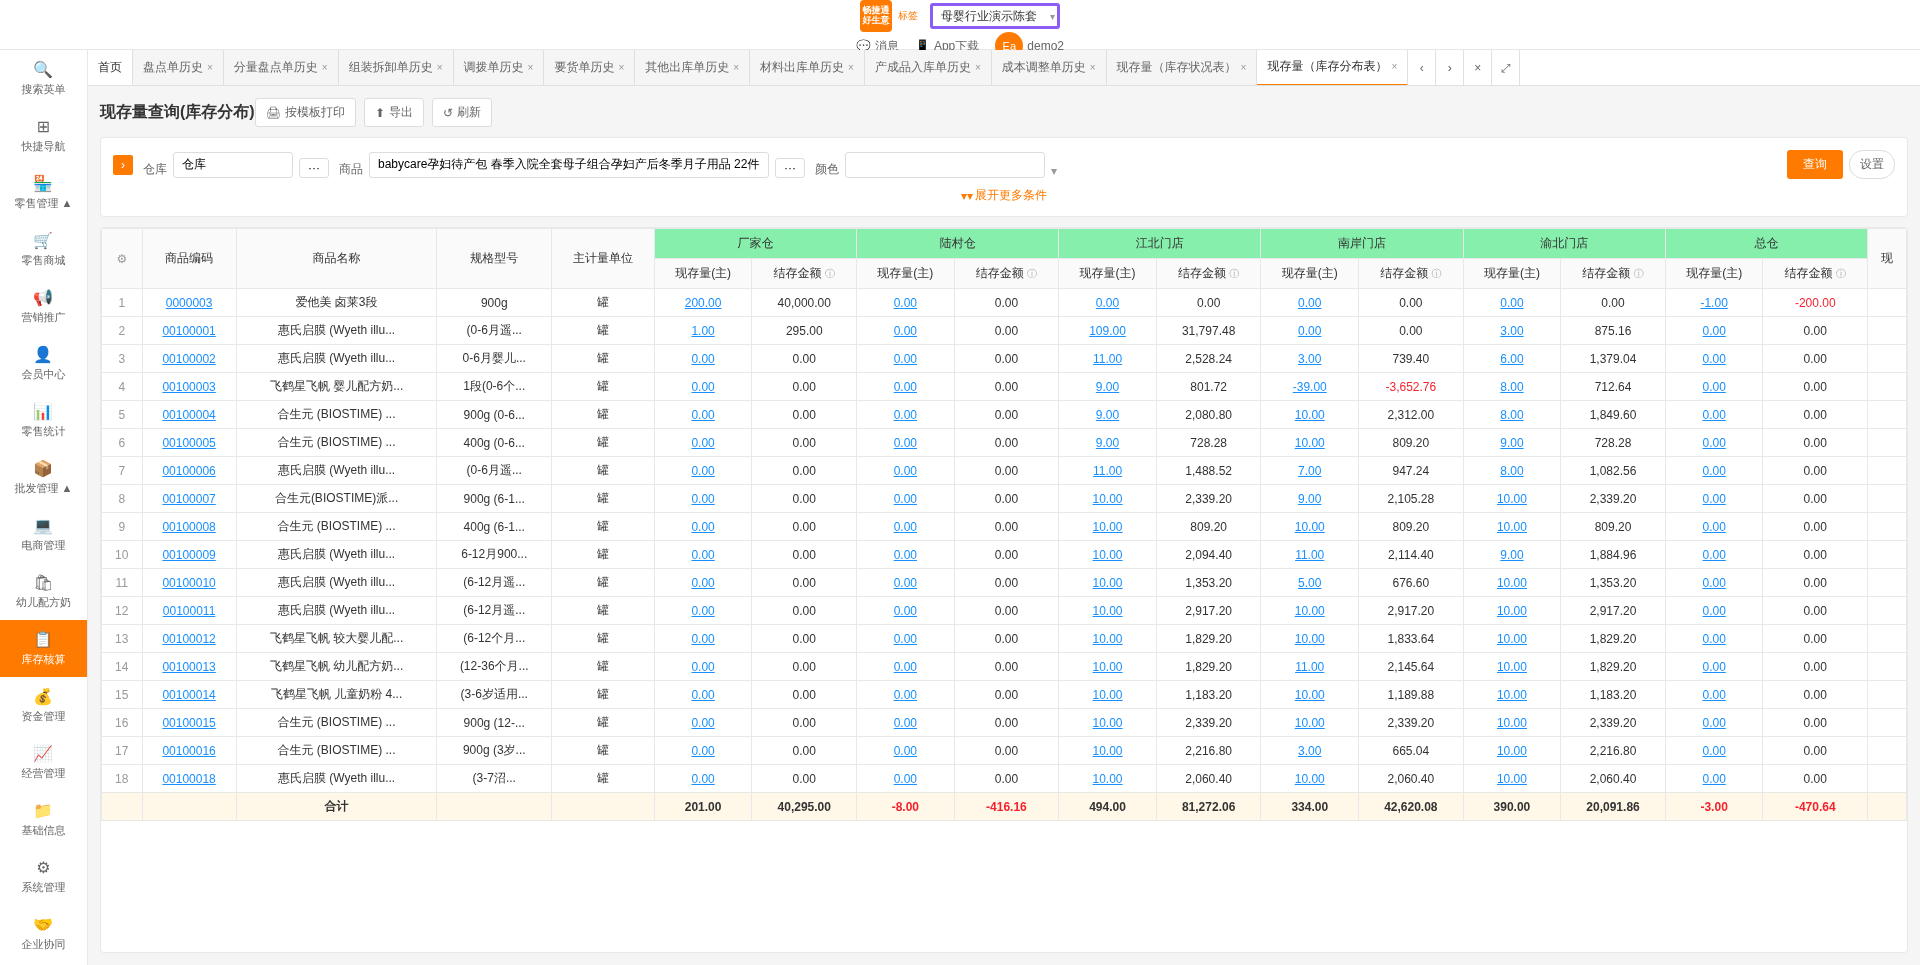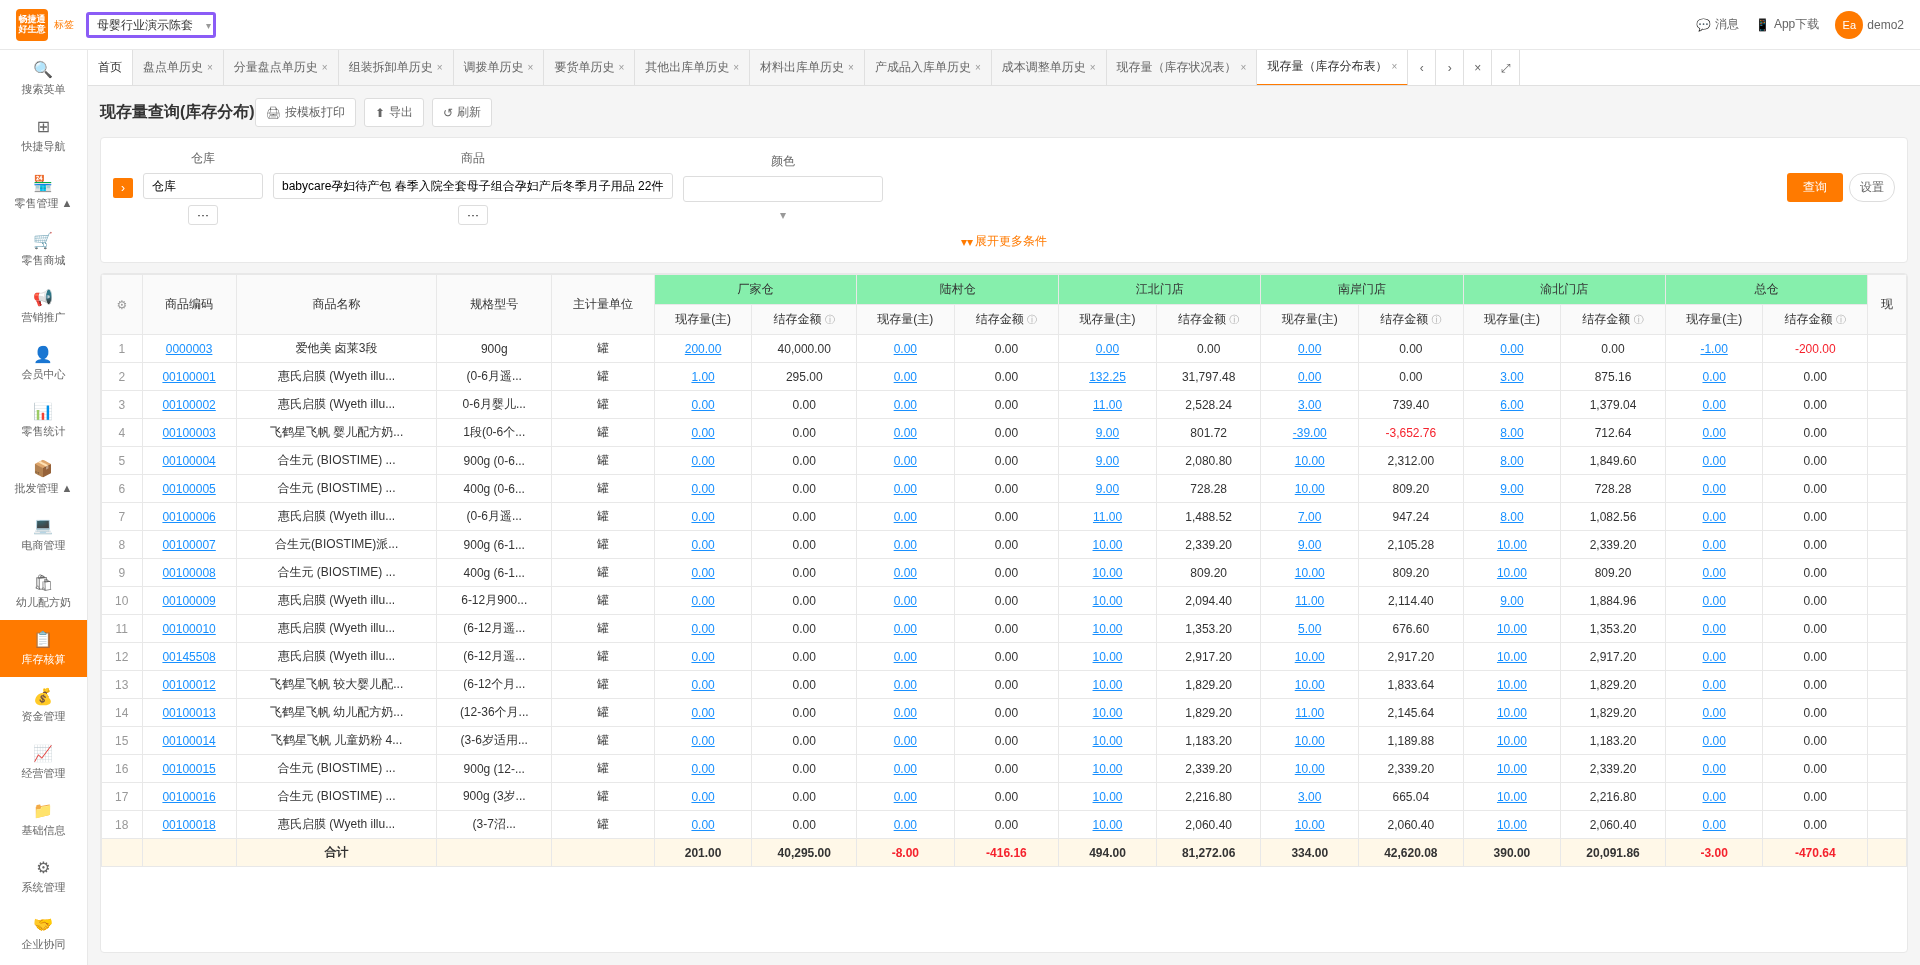--- a/index.html
+++ b/index.html
@@ -1,20 +1,20 @@
 <!DOCTYPE html>
 <html><head>
   <meta charset="utf-8">
   <style>
     * { box-sizing: border-box; margin: 0; padding: 0; }
     body { font-family: 'Microsoft YaHei', Arial, sans-serif; font-size: 12px; background: #f5f5f5; color: #333; overflow: hidden; height: 965px; }
 
     
     .app-container { display: flex; flex-direction: column; height: 965px; }
-    .top-bar { background: #fff; border-bottom: 1px solid #e8e8e8; padding: 0 16px; display: flex; align-items: center; justify-content: space-between; height: 50px; flex-shrink: 0; }
+    .top-bar { background: #fff; border-bottom: 1px solid #e8e8e8; padding: 0 16px; display: flex; align-items: center; justify-content: space-between; height: 50px; flex-shrink: 0; flex-direction: column; }
     .main-layout { display: flex; flex: 1; overflow: hidden; }
     .sidebar { width: 88px; background: #fff; border-right: 1px solid #e8e8e8; display: flex; flex-direction: column; overflow-y: auto; flex-shrink: 0; }
     .content-area { flex: 1; display: flex; flex-direction: column; overflow: hidden; }
     .tab-bar { background: #fff; border-bottom: 1px solid #e0e0e0; display: flex; align-items: center; overflow: hidden; height: 36px; flex-shrink: 0; }
     .page-content { flex: 1; overflow: hidden; display: flex; flex-direction: column; padding: 12px; background: #f5f5f5; }
 
     
     .logo-area { display: flex; align-items: center; gap: 6px; }
     .logo-icon { width: 32px; height: 32px; background: #ff7a00; border-radius: 4px; display: flex; align-items: center; justify-content: center; color: white; font-size: 10px; font-weight: bold; }
     .top-right { display: flex; align-items: center; gap: 16px; }
@@ -39,21 +39,21 @@
     .page-title { font-size: 16px; font-weight: bold; color: #333; }
     .header-actions { display: flex; gap: 8px; align-items: center; }
     .action-btn { display: flex; align-items: center; gap: 4px; padding: 5px 10px; border: none; border-radius: 3px; cursor: pointer; font-size: 12px; }
     .btn-print { background: #fff; border: 1px solid #ddd; color: #666; }
     .btn-export { background: #fff; border: 1px solid #ddd; color: #666; }
     .btn-refresh { background: #fff; border: 1px solid #ddd; color: #666; }
 
     
     .filter-card { background: #fff; border-radius: 4px; padding: 12px; margin-bottom: 10px; border: 1px solid #e8e8e8; }
     .filter-row { display: flex; align-items: center; gap: 10px; flex-wrap: wrap; }
-    .filter-item { display: flex; align-items: center; gap: 6px; flex-direction: column; }
+    .filter-item { display: flex; align-items: flex-end; gap: 6px; }
     .filter-label { color: #666; font-size: 12px; white-space: nowrap; }
     .filter-input { border: 1px solid #ddd; border-radius: 3px; padding: 5px 8px; font-size: 12px; width: 120px; }
     .expand-more { color: #ff7a00; font-size: 12px; cursor: pointer; display: flex; align-items: center; gap: 2px; }
     .btn-search { background: #ff7a00; color: white; border: none; border-radius: 3px; padding: 6px 16px; cursor: pointer; font-size: 12px; }
     .btn-setting { background: #fff; border: 1px solid #ddd; color: #666; border-radius: 14px; padding: 5px 10px; cursor: pointer; font-size: 12px; }
     .filter-toggle-btn { background: #ff7a00; color: white; border: none; width: 20px; height: 20px; border-radius: 2px; cursor: pointer; font-size: 12px; display: flex; align-items: center; justify-content: center; flex-shrink: 0; }
     .dots-btn { background: #fff; border: 1px solid #ddd; border-radius: 3px; padding: 2px 8px; font-size: 12px; cursor: pointer; }
 
     
     .table-container { flex: 1; overflow: auto; background: #fff; border-radius: 4px; border: 1px solid #e8e8e8; }
@@ -354,21 +354,21 @@
                 <tr>
                   <td class="row-num">2</td>
                   <td class="td-link">00100001</td>
                   <td class="td-left">惠氏启膜 (Wyeth illu...</td>
                   <td>(0-6月遥...</td>
                   <td>罐</td>
                   <td class="td-link">1.00</td>
                   <td>295.00</td>
                   <td class="td-link">0.00</td>
                   <td>0.00</td>
-                  <td class="td-link">132.25</td>
+                  <td class="td-link">109.00</td>
                   <td>31,797.48</td>
                   <td class="td-link">0.00</td>
                   <td>0.00</td>
                   <td class="td-link">3.00</td>
                   <td>875.16</td>
                   <td class="td-link">0.00</td>
                   <td>0.00</td>
                   <td></td>
                 </tr>
                 <tr>
@@ -546,21 +546,21 @@
                   <td class="td-link">5.00</td>
                   <td>676.60</td>
                   <td class="td-link">10.00</td>
                   <td>1,353.20</td>
                   <td class="td-link">0.00</td>
                   <td>0.00</td>
                   <td></td>
                 </tr>
                 <tr>
                   <td class="row-num">12</td>
-                  <td class="td-link">00145508</td>
+                  <td class="td-link">00100011</td>
                   <td class="td-left">惠氏启膜 (Wyeth illu...</td>
                   <td>(6-12月遥...</td>
                   <td>罐</td>
                   <td class="td-link">0.00</td>
                   <td>0.00</td>
                   <td class="td-link">0.00</td>
                   <td>0.00</td>
                   <td class="td-link">10.00</td>
                   <td>2,917.20</td>
                   <td class="td-link">10.00</td>

